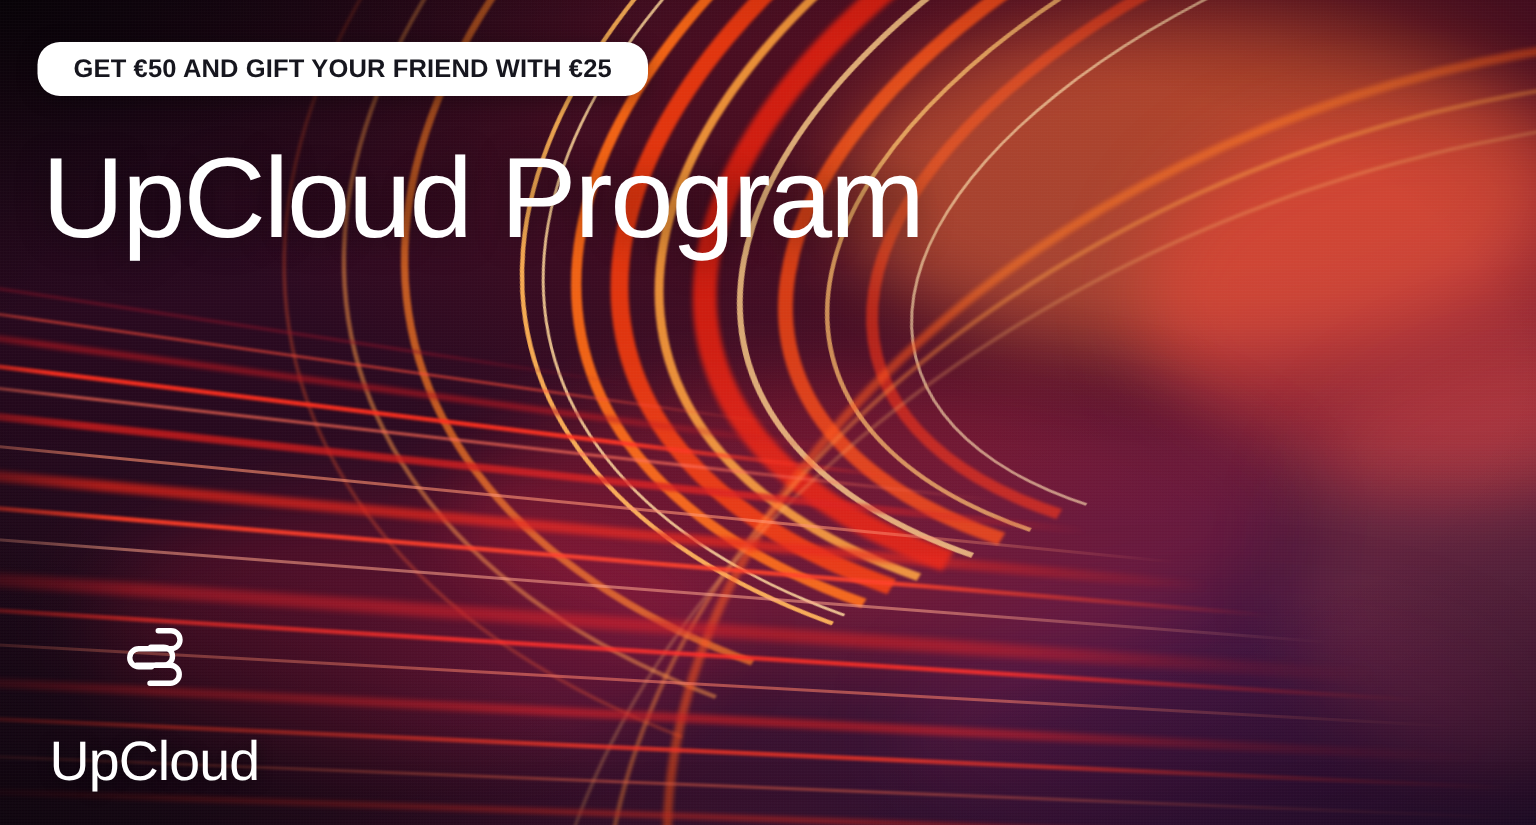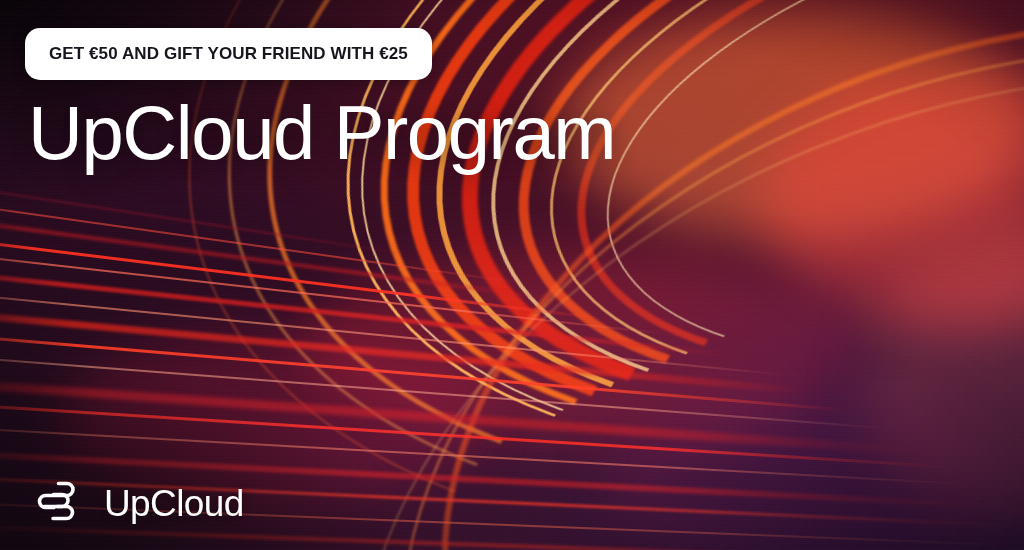--- a/index.html
+++ b/index.html
@@ -77,21 +77,21 @@
       repeating-linear-gradient(0deg, rgba(255,255,255,.22) 0 1px, rgba(0,0,0,0) 1px 2px),
       repeating-linear-gradient(90deg, rgba(255,255,255,.12) 0 1px, rgba(0,0,0,0) 1px 2px);
   }
 
   
   .content{ position:absolute; inset:0; }
 
   .badge{
     position:absolute;
     left:25px; top:28px;
-    height:52px;
+    height:36px;
     padding:0 24px;
     display:flex; align-items:center;
     background:#ffffff;
     border-radius:15px;
     box-shadow:0 2px 14px rgba(0,0,0,.30);
   }
   .badge-text{
     font-size:17px;
     font-weight:700;
     letter-spacing:.1px;
@@ -108,21 +108,21 @@
     font-weight:400;
     color:#ffffff;
     letter-spacing:-1.4px;
     text-shadow:0 2px 22px rgba(0,0,0,.42);
     white-space:nowrap;
   }
 
   .logo{
     position:absolute;
     left:33px; bottom:24px;
-    display:flex; align-items:center; gap:25px;
+    display:flex; align-items:center; gap:25px;flex-direction:column;
   }
   .logo-mark{ display:block; }
   .logo-word{
     font-size:37px;
     font-weight:400;
     color:#ffffff;
     letter-spacing:-.6px;
     line-height:1;
     text-shadow:0 1px 10px rgba(0,0,0,.45);
   }

